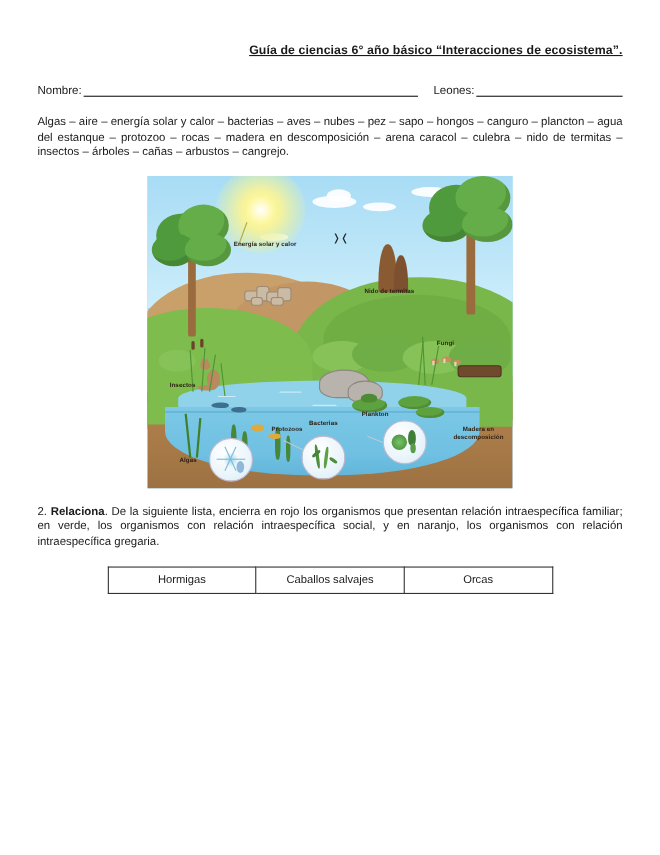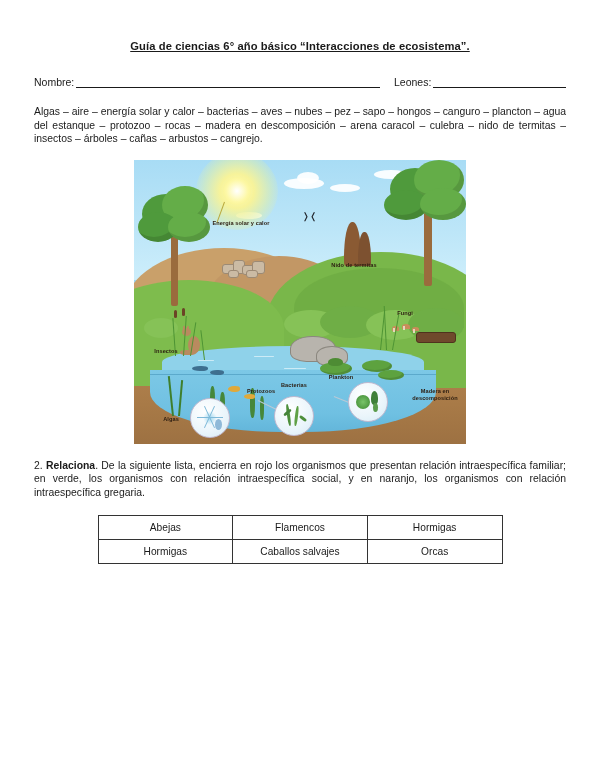--- a/index.html
+++ b/index.html
@@ -18,21 +18,21 @@
   .page {
     width: 600px;
     height: 777px;
     box-sizing: border-box;
     padding: 36px 34px 0 34px;
     position: relative;
   }
 
   
   .title-row {
-    text-align: center;
+    text-align: right;
     margin: 0 0 22px 0;
   }
   .doc-title {
     display: inline-block;
     font-size: 11.2px;
     font-weight: bold;
     text-decoration: underline;
     letter-spacing: 0.1px;
     line-height: 14px;
   }
@@ -496,25 +496,20 @@
 
     </div>
   </div>
 
   <p class="para" style="margin-top:15px;"><span>2.</span> <span class="bold">Relaciona</span><span>. De la siguiente lista, encierra en rojo los organismos que presentan relación intraespecífica familiar; en verde, los organismos con relación intraespecífica social, y en naranjo, los organismos con relación intraespecífica gregaria.</span></p>
 
   <div class="table-wrap">
     <table class="tbl">
       <tbody>
         <tr>
-          <td>Abejas</td>
-          <td>Flamencos</td>
-          <td>Hormigas</td>
-        </tr>
-        <tr>
           <td>Hormigas</td>
           <td>Caballos salvajes</td>
           <td>Orcas</td>
         </tr>
       </tbody>
     </table>
   </div>
 
 </div>
 

